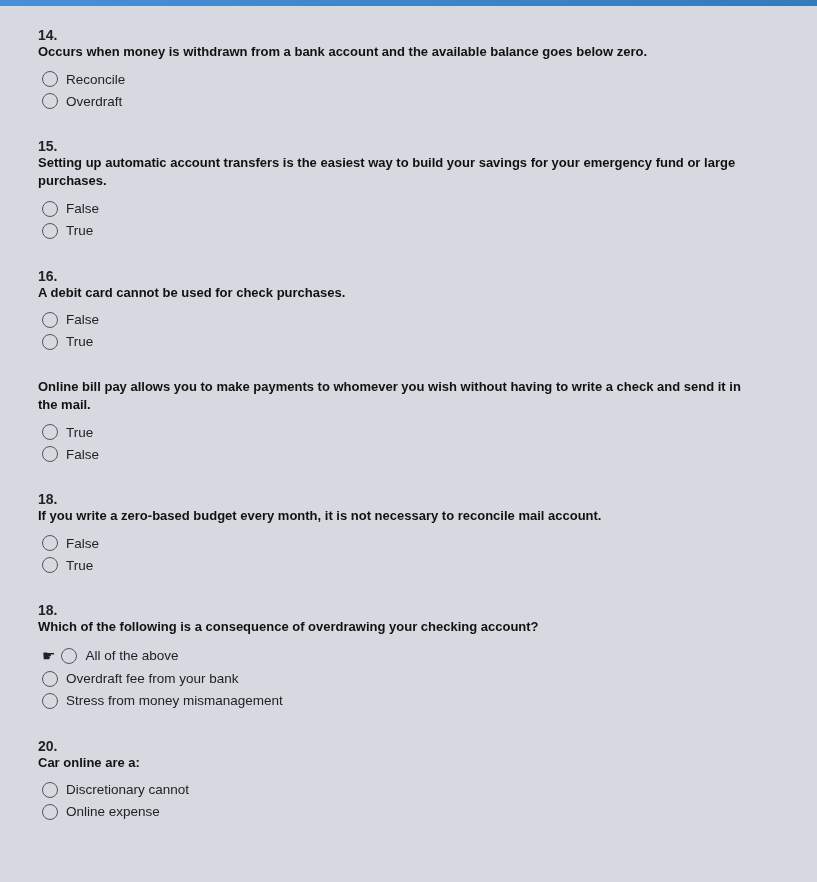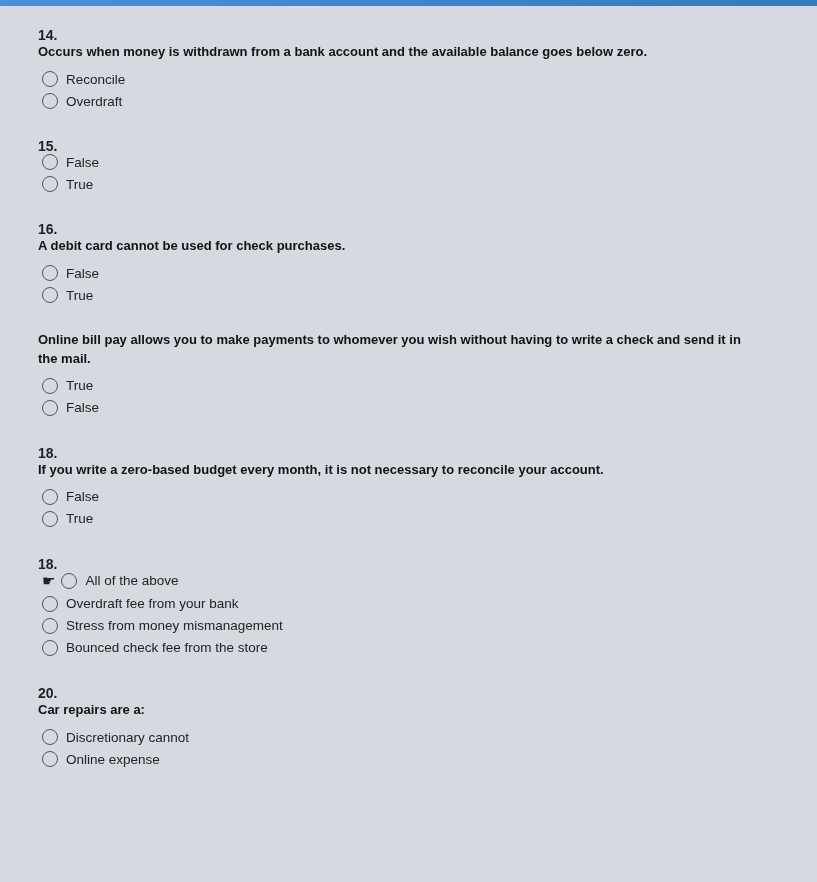--- a/index.html
+++ b/index.html
@@ -112,20 +112,21 @@
             <div class="option-item">
               <div class="radio-circle"></div>
               <span class="option-label">Overdraft</span>
             </div>
           </div>
         </div>
       </div>
       <div class="question-block">
         <div class="question-number">15.</div>
         <div class="question-body">
+          <div class="question-text">Setting up automatic account transfers is the easiest way to build your savings for your emergency fund or large purchases.</div>
           <div class="options-list">
             <div class="option-item">
               <div class="radio-circle"></div>
               <span class="option-label">False</span>
             </div>
             <div class="option-item">
               <div class="radio-circle"></div>
               <span class="option-label">True</span>
             </div>
           </div>
@@ -158,61 +159,58 @@
             <div class="option-item">
               <div class="radio-circle"></div>
               <span class="option-label">False</span>
             </div>
           </div>
         </div>
       </div>
       <div class="question-block">
         <div class="question-number">18.</div>
         <div class="question-body">
-          <div class="question-text">If you write a zero-based budget every month, it is not necessary to reconcile your account.</div>
+          <div class="question-text">If you write a zero-based budget every month, it is not necessary to reconcile mail account.</div>
           <div class="options-list">
             <div class="option-item">
               <div class="radio-circle"></div>
               <span class="option-label">False</span>
             </div>
             <div class="option-item">
               <div class="radio-circle"></div>
               <span class="option-label">True</span>
             </div>
           </div>
         </div>
       </div>
       <div class="question-block">
         <div class="question-number">18.</div>
         <div class="question-body">
+          <div class="question-text">Which of the following is a consequence of overdrawing your checking account?</div>
           <div class="options-list">
             <div class="option-item">
               <span class="hand-cursor">☛</span>
               <div class="radio-circle"></div>
               <span class="option-label">All of the above</span>
             </div>
             <div class="option-item">
               <div class="radio-circle"></div>
               <span class="option-label">Overdraft fee from your bank</span>
             </div>
             <div class="option-item">
               <div class="radio-circle"></div>
               <span class="option-label">Stress from money mismanagement</span>
             </div>
-            <div class="option-item">
-              <div class="radio-circle"></div>
-              <span class="option-label">Bounced check fee from the store</span>
-            </div>
           </div>
         </div>
       </div>
       <div class="question-block">
         <div class="question-number">20.</div>
         <div class="question-body">
-          <div class="question-text">Car repairs are a:</div>
+          <div class="question-text">Car online are a:</div>
           <div class="options-list">
             <div class="option-item">
               <div class="radio-circle"></div>
               <span class="option-label">Discretionary cannot</span>
             </div>
             <div class="option-item">
               <div class="radio-circle"></div>
               <span class="option-label">Online expense</span>
             </div>
           </div>

